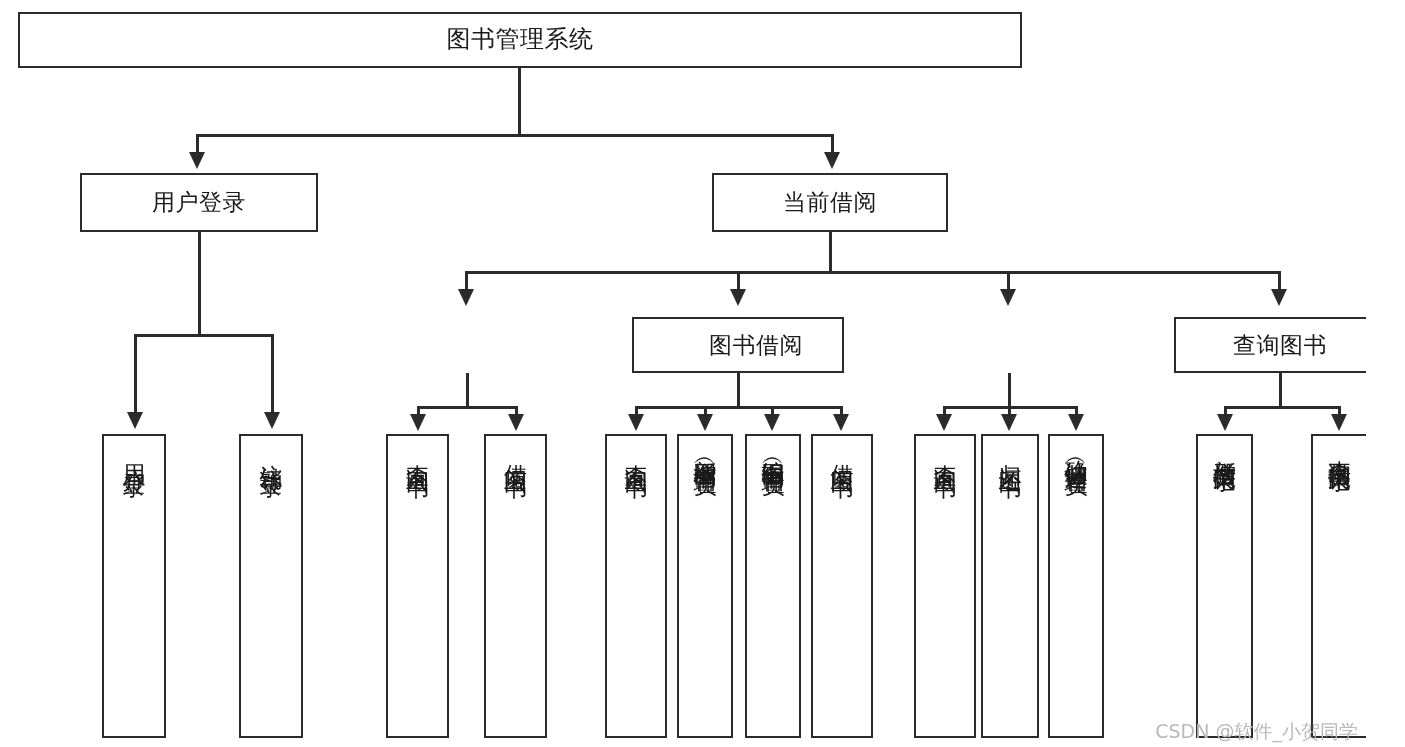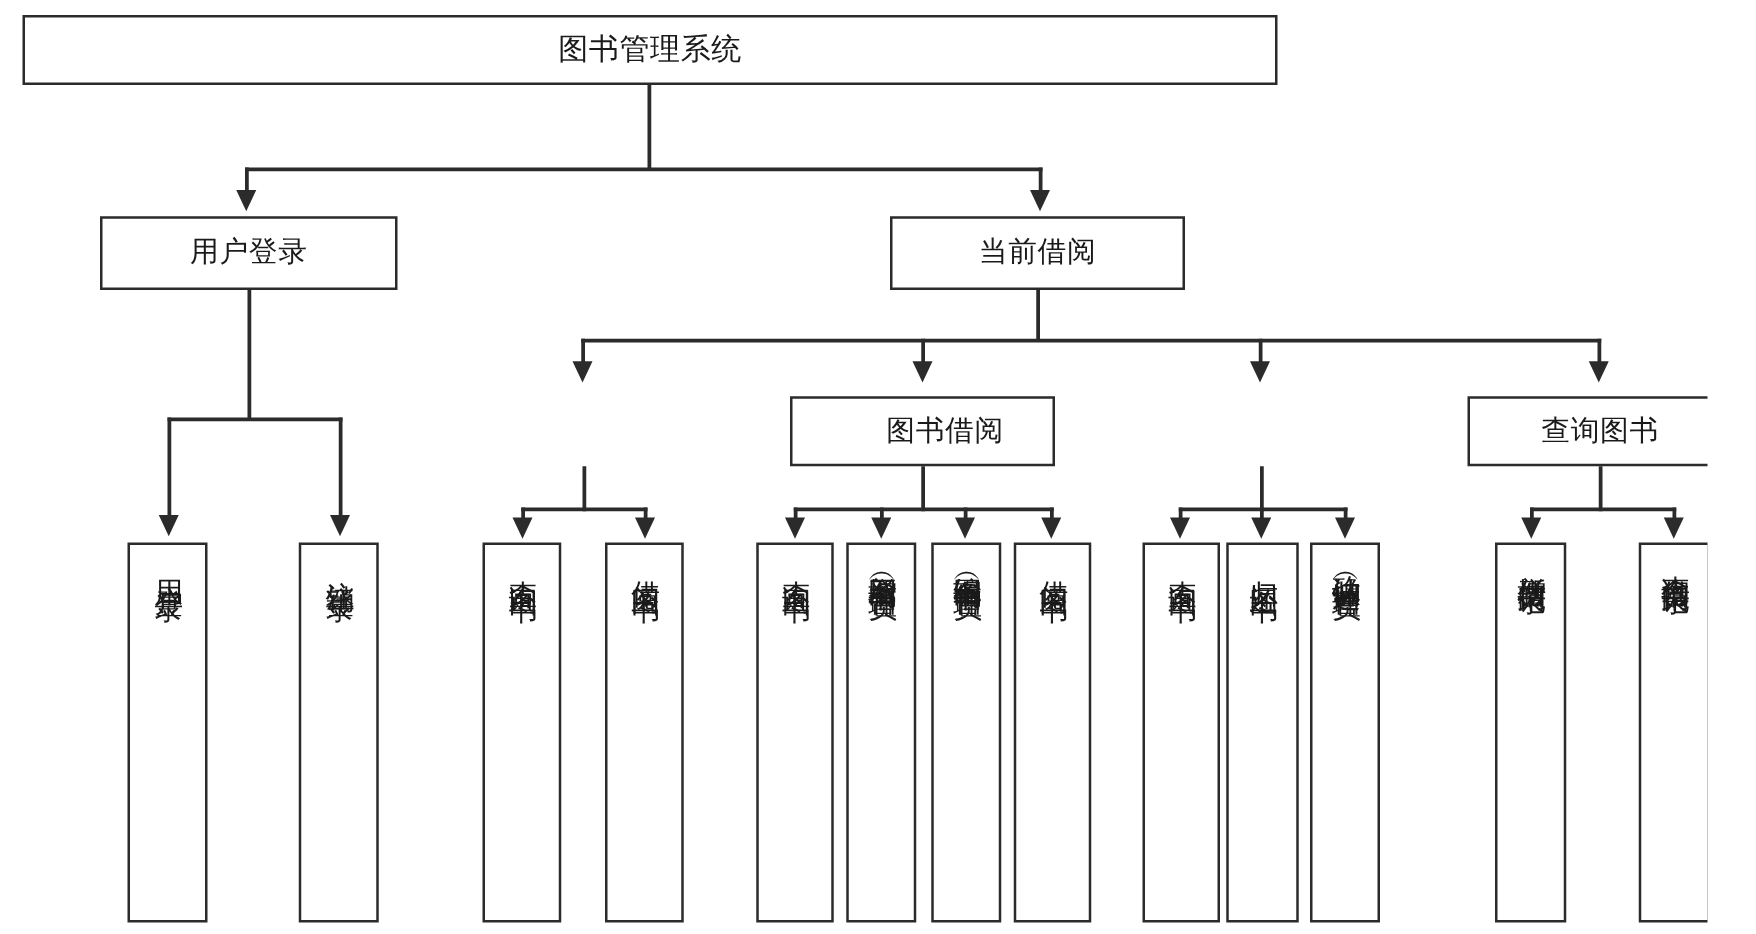--- a/index.html
+++ b/index.html
@@ -213,14 +213,15 @@
     <span class="label">确认归还（管理员）</span>
   </div>
 
   <div class="node vert tight" style="left:1196px; top:434px; width:57px; height:304px;">
     <span class="label">新增借阅记录</span>
   </div>
   <div class="node vert tight" style="left:1311px; top:434px; width:57px; height:304px;">
     <span class="label">查询借阅记录</span>
   </div>
 
+  <div id="watermark">CSDN @软件_小贺同学</div>
 
 </div>
 
 </body></html>

